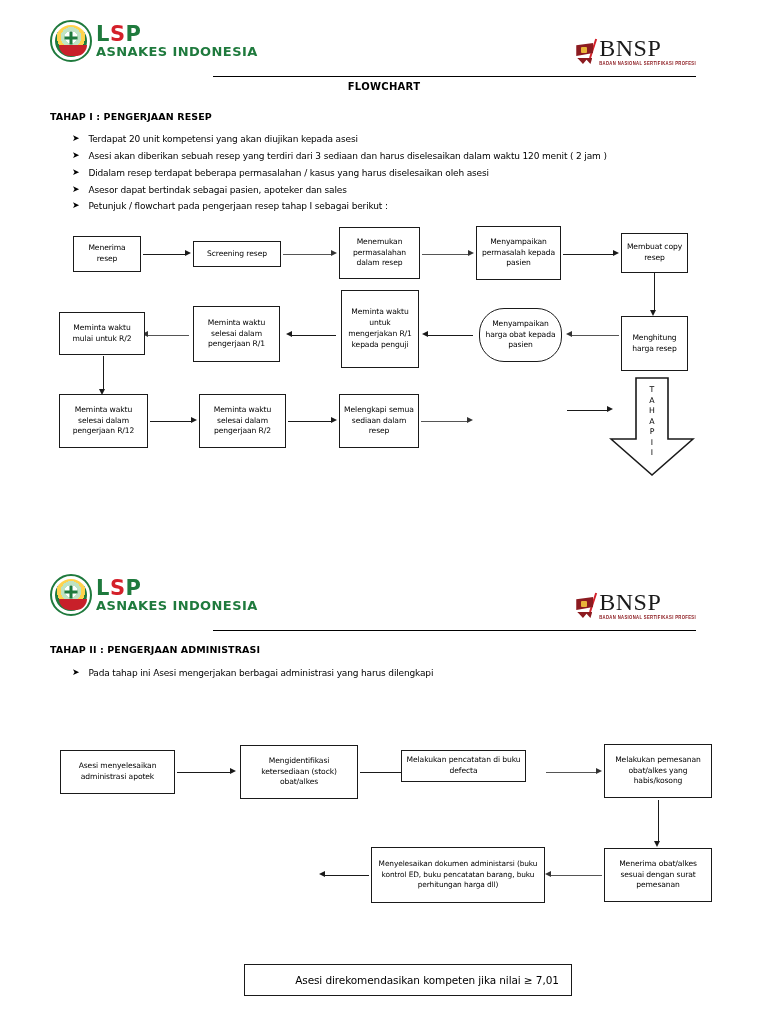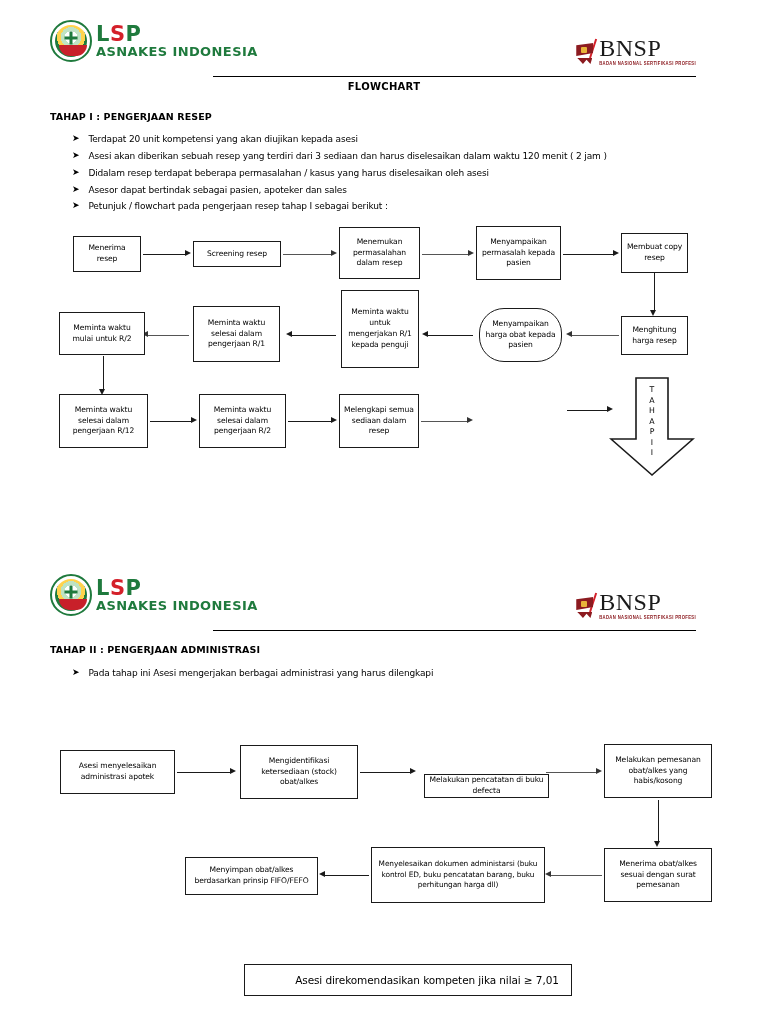--- a/index.html
+++ b/index.html
@@ -163,21 +163,21 @@
 
   <div class="box" style="left:476px;top:226px;width:85px;height:54px;">Menyampaikan permasalah kepada pasien</div>
   <div class="line-h" style="left:563px;top:254px;width:50px;"></div>
   <div class="arrow-r" style="left:613px;top:250px;"></div>
 
   <div class="box" style="left:621px;top:233px;width:67px;height:40px;">Membuat copy resep</div>
 
   <div class="line-v" style="left:654px;top:273px;height:39px;"></div>
   <div class="arrow-d" style="left:650px;top:310px;"></div>
 
-  <div class="box" style="left:621px;top:316px;width:67px;height:39px;">Menghitung harga  resep</div>
+  <div class="box" style="left:621px;top:316px;width:67px;height:55px;">Menghitung harga  resep</div>
   <div class="line-h thin" style="left:572px;top:335px;width:47px;"></div>
   <div class="arrow-l thin" style="left:566px;top:331px;"></div>
 
   <div class="box" style="left:479px;top:308px;width:83px;height:54px;border-radius:25px;">Menyampaikan harga obat kepada pasien</div>
   <div class="line-h" style="left:428px;top:335px;width:45px;"></div>
   <div class="arrow-l" style="left:422px;top:331px;"></div>
 
   <div class="box" style="left:341px;top:290px;width:78px;height:78px;">Meminta waktu untuk mengerjakan R/1 kepada penguji</div>
   <div class="line-h" style="left:292px;top:335px;width:44px;"></div>
   <div class="arrow-l" style="left:286px;top:331px;"></div>
@@ -258,34 +258,33 @@
   </div>
 
   <div class="box" style="left:60px;top:750px;width:115px;height:44px;">Asesi menyelesaikan administrasi apotek</div>
   <div class="line-h" style="left:177px;top:772px;width:53px;"></div>
   <div class="arrow-r" style="left:230px;top:768px;"></div>
 
   <div class="box" style="left:240px;top:745px;width:118px;height:54px;">Mengidentifikasi ketersediaan (stock) obat/alkes</div>
   <div class="line-h" style="left:360px;top:772px;width:50px;"></div>
   <div class="arrow-r" style="left:410px;top:768px;"></div>
 
-  <div class="box" style="left:424px;top:750px;width:125px;height:24px;margin-top:24px;">Melakukan pencatatan di buku defecta</div>
+  <div class="box" style="left:401px;top:750px;width:125px;height:32px;">Melakukan pencatatan di buku defecta</div>
   <div class="line-h thin" style="left:546px;top:772px;width:50px;"></div>
   <div class="arrow-r thin" style="left:596px;top:768px;"></div>
 
   <div class="box" style="left:604px;top:744px;width:108px;height:54px;">Melakukan pemesanan obat/alkes yang habis/kosong</div>
 
   <div class="line-v" style="left:658px;top:800px;height:43px;"></div>
   <div class="arrow-d" style="left:654px;top:841px;"></div>
 
   <div class="box" style="left:604px;top:848px;width:108px;height:54px;text-align:center;">Menerima obat/alkes sesuai dengan surat pemesanan</div>
   <div class="line-h thin" style="left:551px;top:875px;width:51px;"></div>
   <div class="arrow-l thin" style="left:545px;top:871px;"></div>
 
   <div class="box sm" style="left:371px;top:847px;width:174px;height:56px;">Menyelesaikan dokumen administarsi (buku kontrol ED, buku pencatatan barang, buku perhitungan harga dll)</div>
   <div class="line-h" style="left:325px;top:875px;width:44px;"></div>
   <div class="arrow-l" style="left:319px;top:871px;"></div>
 
-  <div class="box" style="left:185px;top:857px;width:133px;height:38px;">Menyimpan obat/alkes berdasarkan prinsip FIFO/FEFO</div>
 
   <div class="footer-box" style="left:244px;top:964px;width:288px;height:30px;padding-left:38px;">Asesi direkomendasikan kompeten jika nilai ≥ 7,01</div>
 
 </div>
 
 </body></html>

